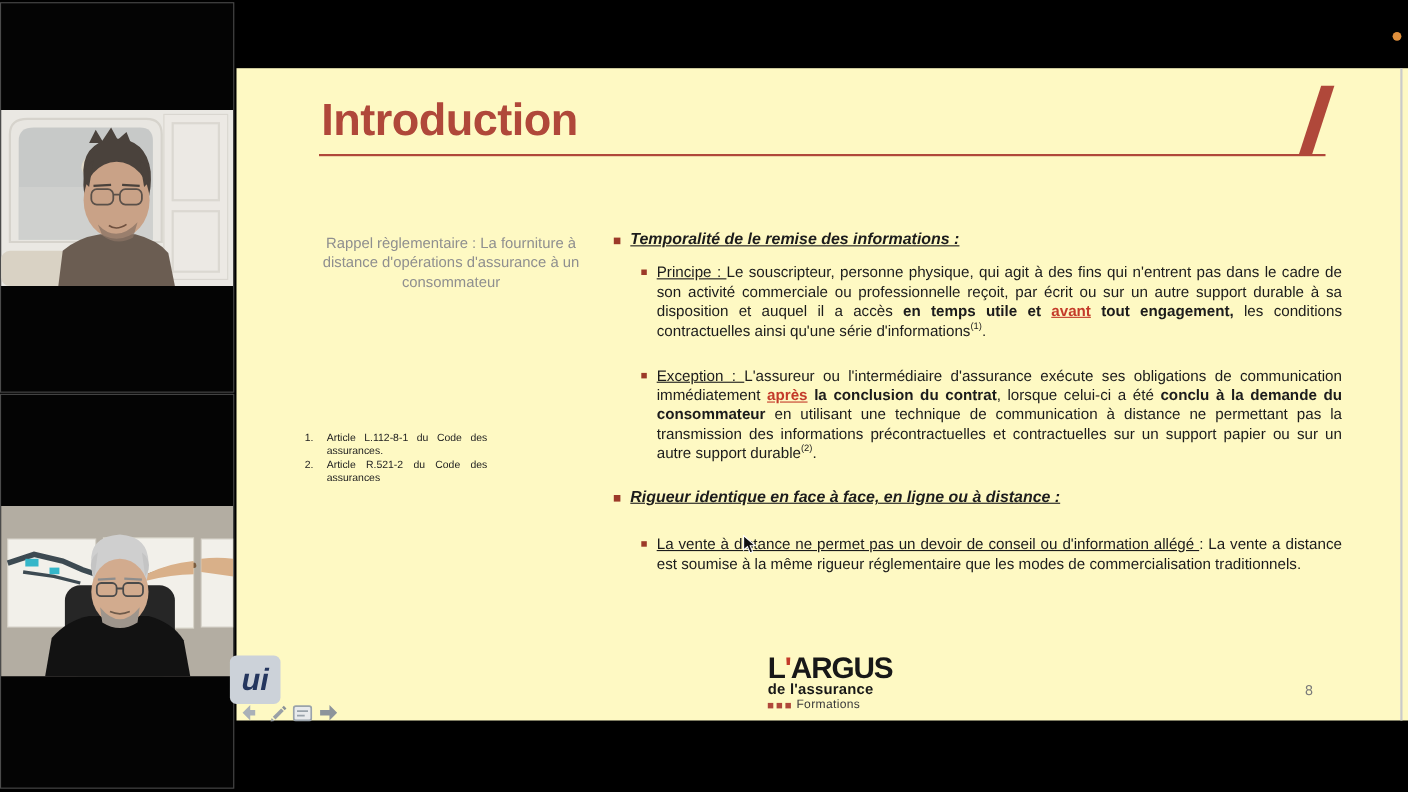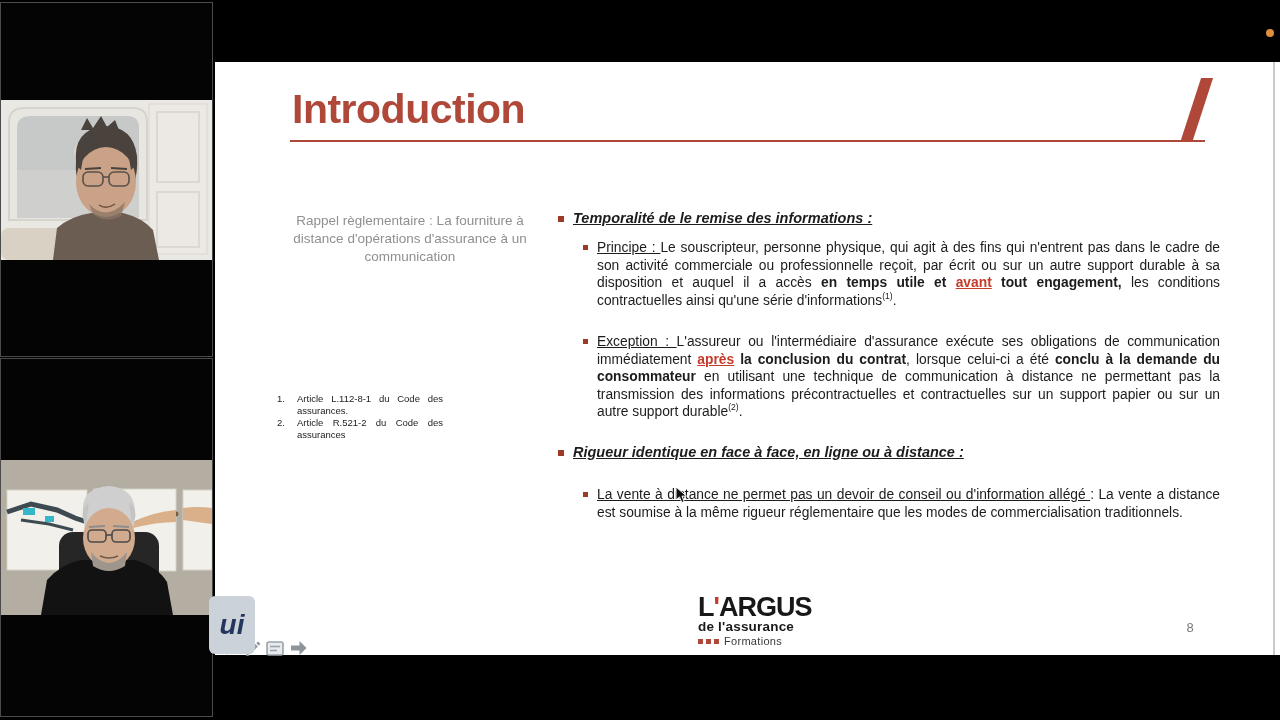--- a/index.html
+++ b/index.html
@@ -14,21 +14,21 @@
 
   
   .video-panel{position:absolute;left:0;top:0;width:215px;height:720px;background:#000;}
   .video-tile{position:absolute;left:0;width:213px;background:#040404;
     border:1px solid #4b4b4b;display:flex;align-items:center;justify-content:center;}
   .tile-top{top:2px;height:355px;}
   .tile-bottom{top:358px;height:359px;}
   .video-tile svg{display:block;}
 
   
-  .slide{position:absolute;left:215px;top:62px;width:1065px;height:593px;background:#ffffff;}
+  .slide{position:absolute;left:215px;top:62px;width:1065px;height:593px;background:#fef9c3;}
   .slide-title{position:absolute;left:77px;top:24px;font-size:41px;font-weight:bold;
     letter-spacing:-.5px;color:var(--accent);}
   .title-rule{position:absolute;left:75px;top:78px;width:915px;height:2px;background:var(--accent);}
   .brand-slash{position:absolute;left:976px;top:16px;width:12px;height:62px;
     background:var(--accent);transform:skewX(-18deg);}
 
   .side-note{position:absolute;left:55px;top:150px;width:280px;text-align:center;
     font-size:13.5px;line-height:18px;color:#8f8f8f;}
 
   .footnotes{position:absolute;left:62px;top:331px;width:185px;font-size:9.5px;
@@ -62,21 +62,21 @@
   .argus-form{font-size:11px;color:#3a3a3a;margin-left:2px;letter-spacing:.3px;}
 
   .page-number{position:absolute;left:965px;top:558px;width:20px;text-align:center;
     font-size:13px;color:#7a7a7a;}
 
   
   .nav-icons{position:absolute;left:4px;top:577px;display:flex;align-items:center;gap:5px;}
   .nav-icons svg{display:block;}
 
   
-  .ui-watermark{position:absolute;left:209px;top:596px;width:46px;height:58px;
+  .ui-watermark{position:absolute;left:209px;top:596px;width:46px;height:44px;
     background:#ccd2d9;border-radius:6px;display:flex;align-items:center;justify-content:center;
     font-size:28px;font-weight:bold;font-style:italic;color:#24365e;z-index:5;}
   .orange-dot{position:absolute;left:1266px;top:29px;width:8px;height:8px;border-radius:50%;
     background:#df8f3c;}
   .slide-edge{position:absolute;left:1273px;top:62px;width:2px;height:593px;background:#cacaca;}
   .mouse-cursor{position:absolute;left:675px;top:486px;z-index:9;}
 </style>
 </head>
 <body>
 
@@ -139,21 +139,21 @@
       </svg>
     </div>
   </div>
 
   <div class="slide">
 
     <div class="slide-title">Introduction</div>
     <div class="title-rule"></div>
     <div class="brand-slash"></div>
 
-    <div class="side-note">Rappel règlementaire : La fourniture à distance d'opérations d'assurance à un communication</div>
+    <div class="side-note">Rappel règlementaire : La fourniture à distance d'opérations d'assurance à un consommateur</div>
 
     <div class="footnotes">
       <div class="footnote">
         <span class="num">1.</span>
         <span class="ftext">Article L.112-8-1 du Code des assurances.</span>
       </div>
       <div class="footnote">
         <span class="num">2.</span>
         <span class="ftext">Article R.521-2 du Code des assurances</span>
       </div>

